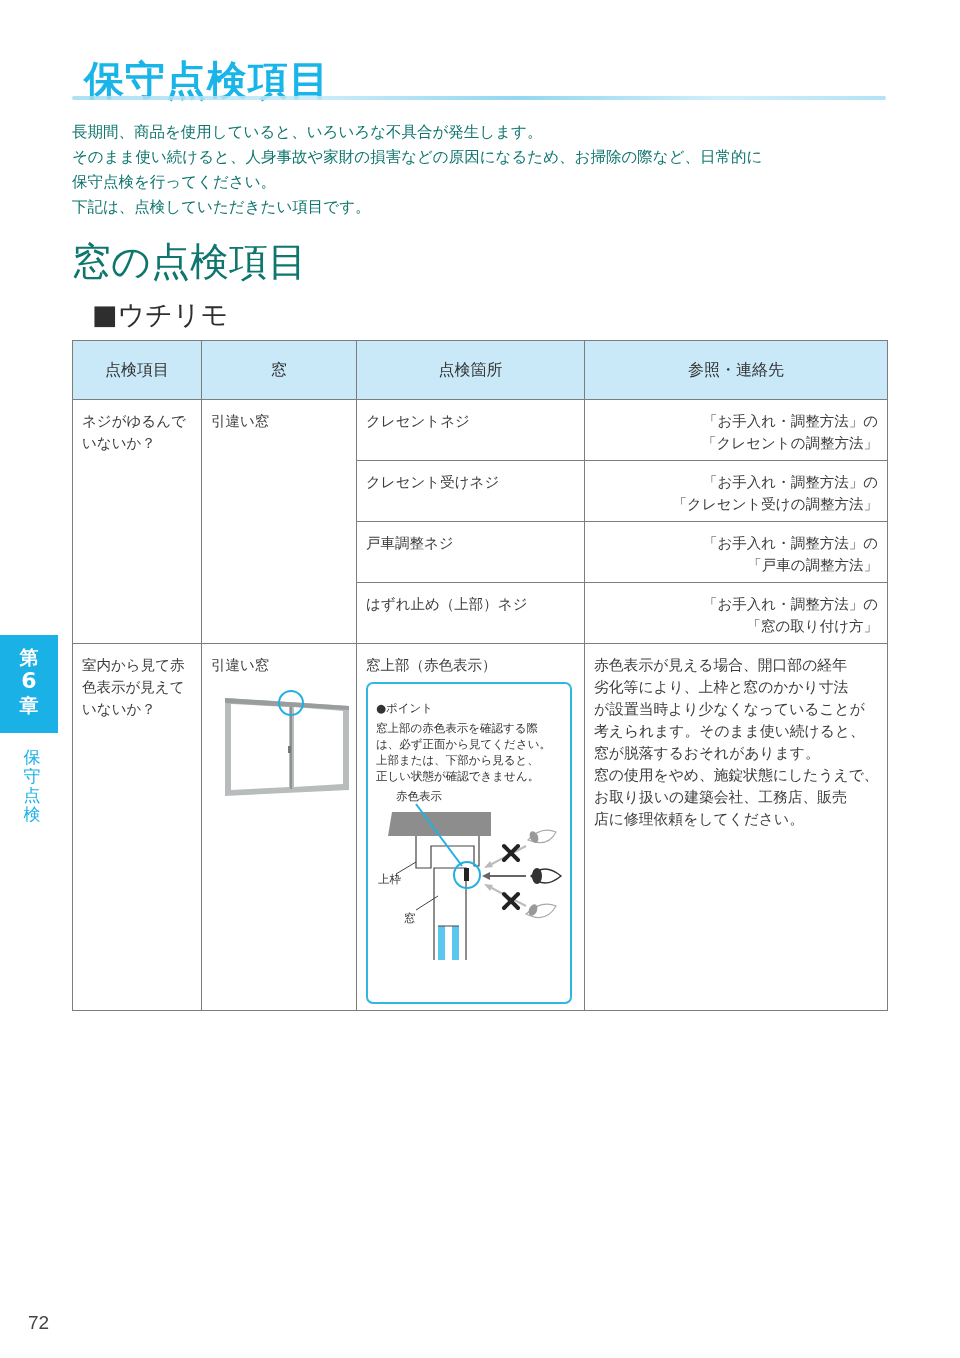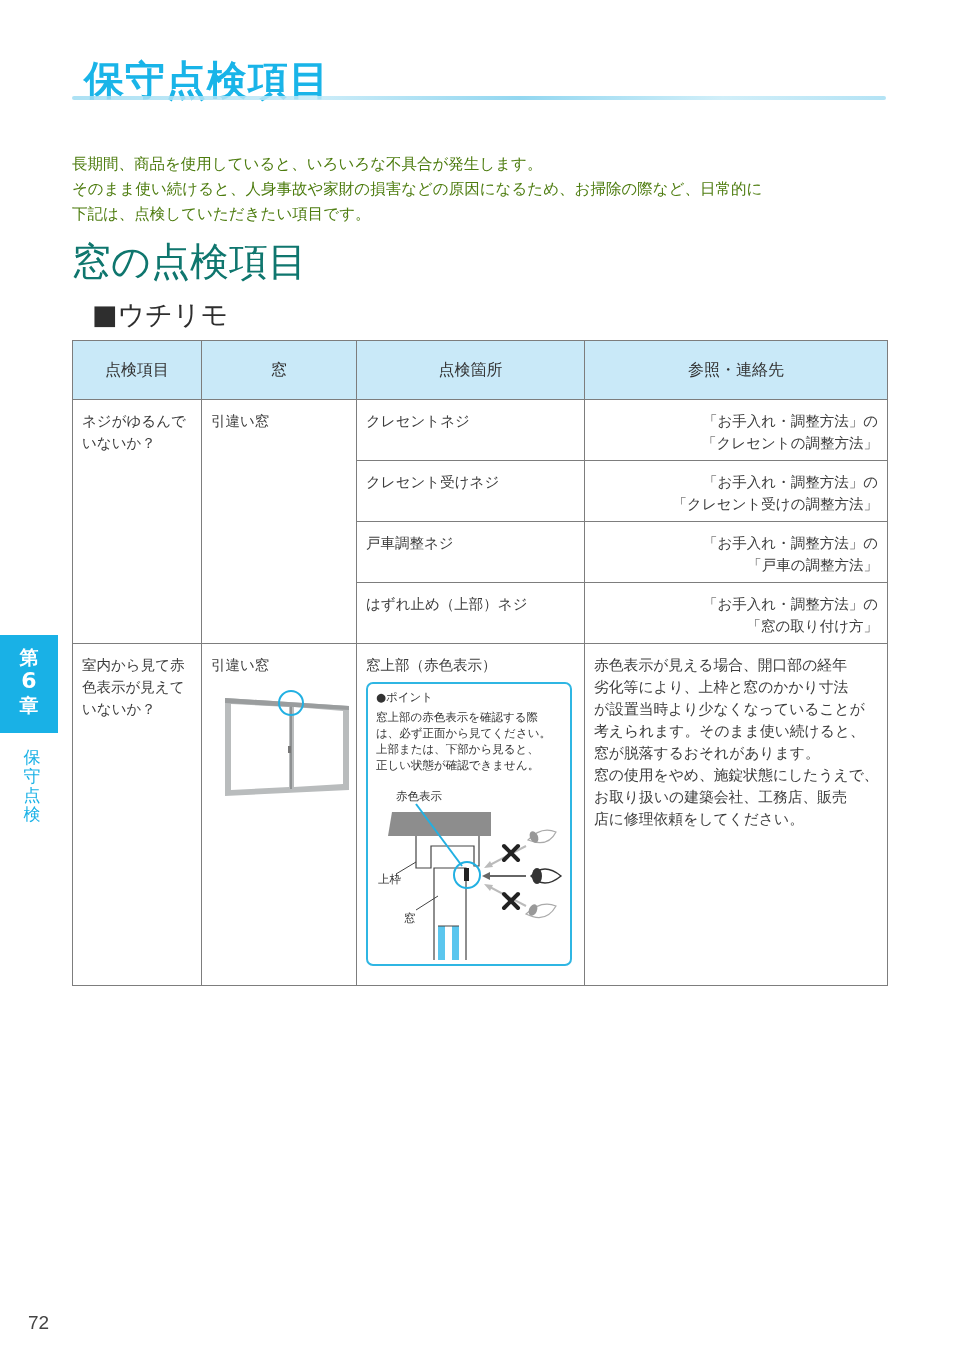--- a/index.html
+++ b/index.html
@@ -13,21 +13,21 @@
     font-size: 40px; font-weight: bold; color: #19b4e8; letter-spacing: 1px;
     line-height: 56px;
   }
   .title-rule {
     position: absolute; left: 72px; top: 96px; width: 814px; height: 4px;
     background: linear-gradient(90deg, #9fdcf2 0%, #c3e9f7 30%, #7fd0ee 55%, #c9ecf8 80%, #a6def3 100%);
     border-radius: 2px; opacity: 0.85;
   }
   .intro {
     position: absolute; left: 72px; top: 120px; width: 830px;
-    font-size: 15.5px; line-height: 25px; color: #4d7c0f; margin-top: 32px;
+    font-size: 15.5px; line-height: 25px; color: #0f766e;
   }
   .intro p { margin: 0; white-space: nowrap; }
   .section-title {
     position: absolute; left: 72px; top: 240px; margin: 0;
     font-size: 39px; font-weight: normal; color: #0f766e; line-height: 44px;
   }
   .sub-title {
     position: absolute; left: 92px; top: 298px; margin: 0;
     font-size: 27px; font-weight: normal; color: #2e2e2e; line-height: 34px;
   }
@@ -42,22 +42,22 @@
   }
   table.inspect td { padding: 10px 9px 6px 9px; line-height: 22px; color: #3c3c3c; }
   td.ref { padding-left: 6px; text-align: right; }
   .row-h { height: 48px; }
   .row-last { height: 42px; }
   .ref span { display: block; white-space: nowrap; }
   .long-text { font-size: 14.8px; line-height: 23px; padding-right: 4px !important; }
   .long-text span { display: block; white-space: nowrap; }
   .window-img { margin: 14px 0 0 12px; }
   .point-box {
-    margin-top: 6px; width: 206px; height: 284px; border: 2px solid #2fb6e3;
-    border-radius: 7px; box-sizing: border-box; position: relative; padding: 5px 8px;
+    margin-top: 6px; width: 206px; height: 322px; border: 2px solid #2fb6e3;
+    border-radius: 7px; box-sizing: border-box; position: relative; padding: 16px 8px;
     font-size: 11.5px; line-height: 16px; color: #333;
   }
   .point-box .point-head { display: block; margin-bottom: 4px; }
   .point-box .point-line { display: block; white-space: nowrap; }
   .diagram { position: absolute; left: 8px; top: 104px; }
   .chapter-tab {
     position: absolute; left: 0; top: 635px; width: 58px; height: 98px;
     background: #19b1e6; color: #ffffff; text-align: center;
     font-size: 19px; line-height: 24px; padding-top: 10px; box-sizing: border-box;
     font-weight: bold;
@@ -76,20 +76,21 @@
 </style>
 </head>
 <body>
 
 <h1 class="title">保守点検項目</h1>
 <div class="title-rule"></div>
 
 <div class="intro">
   <p>長期間、商品を使用していると、いろいろな不具合が発生します。</p>
   <p>そのまま使い続けると、人身事故や家財の損害などの原因になるため、お掃除の際など、日常的に</p>
+  <p>保守点検を行ってください。</p>
   <p>下記は、点検していただきたい項目です。</p>
 </div>
 
 <h2 class="section-title">窓の点検項目</h2>
 <h3 class="sub-title">■ウチリモ</h3>
 
 <table class="inspect">
   <colgroup>
     <col style="width:129px">
       <col style="width:155px">

